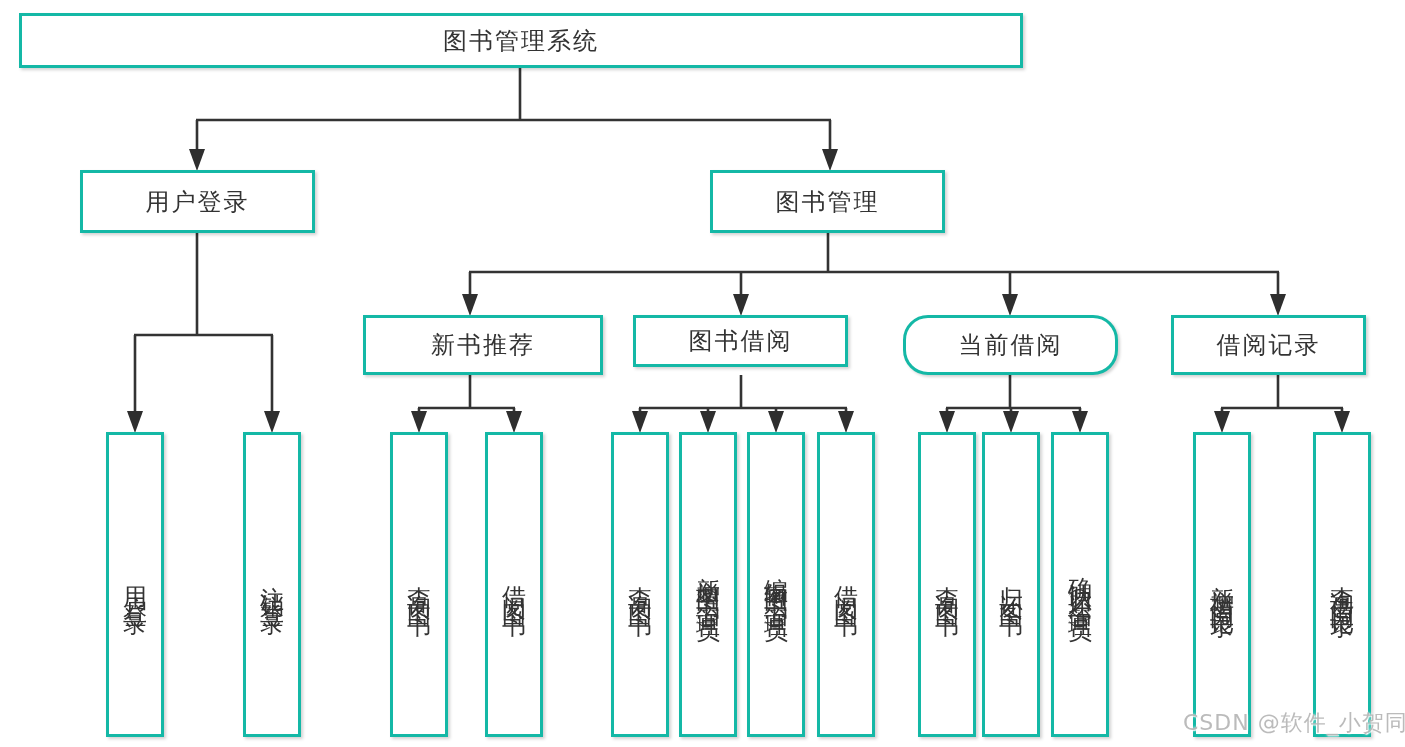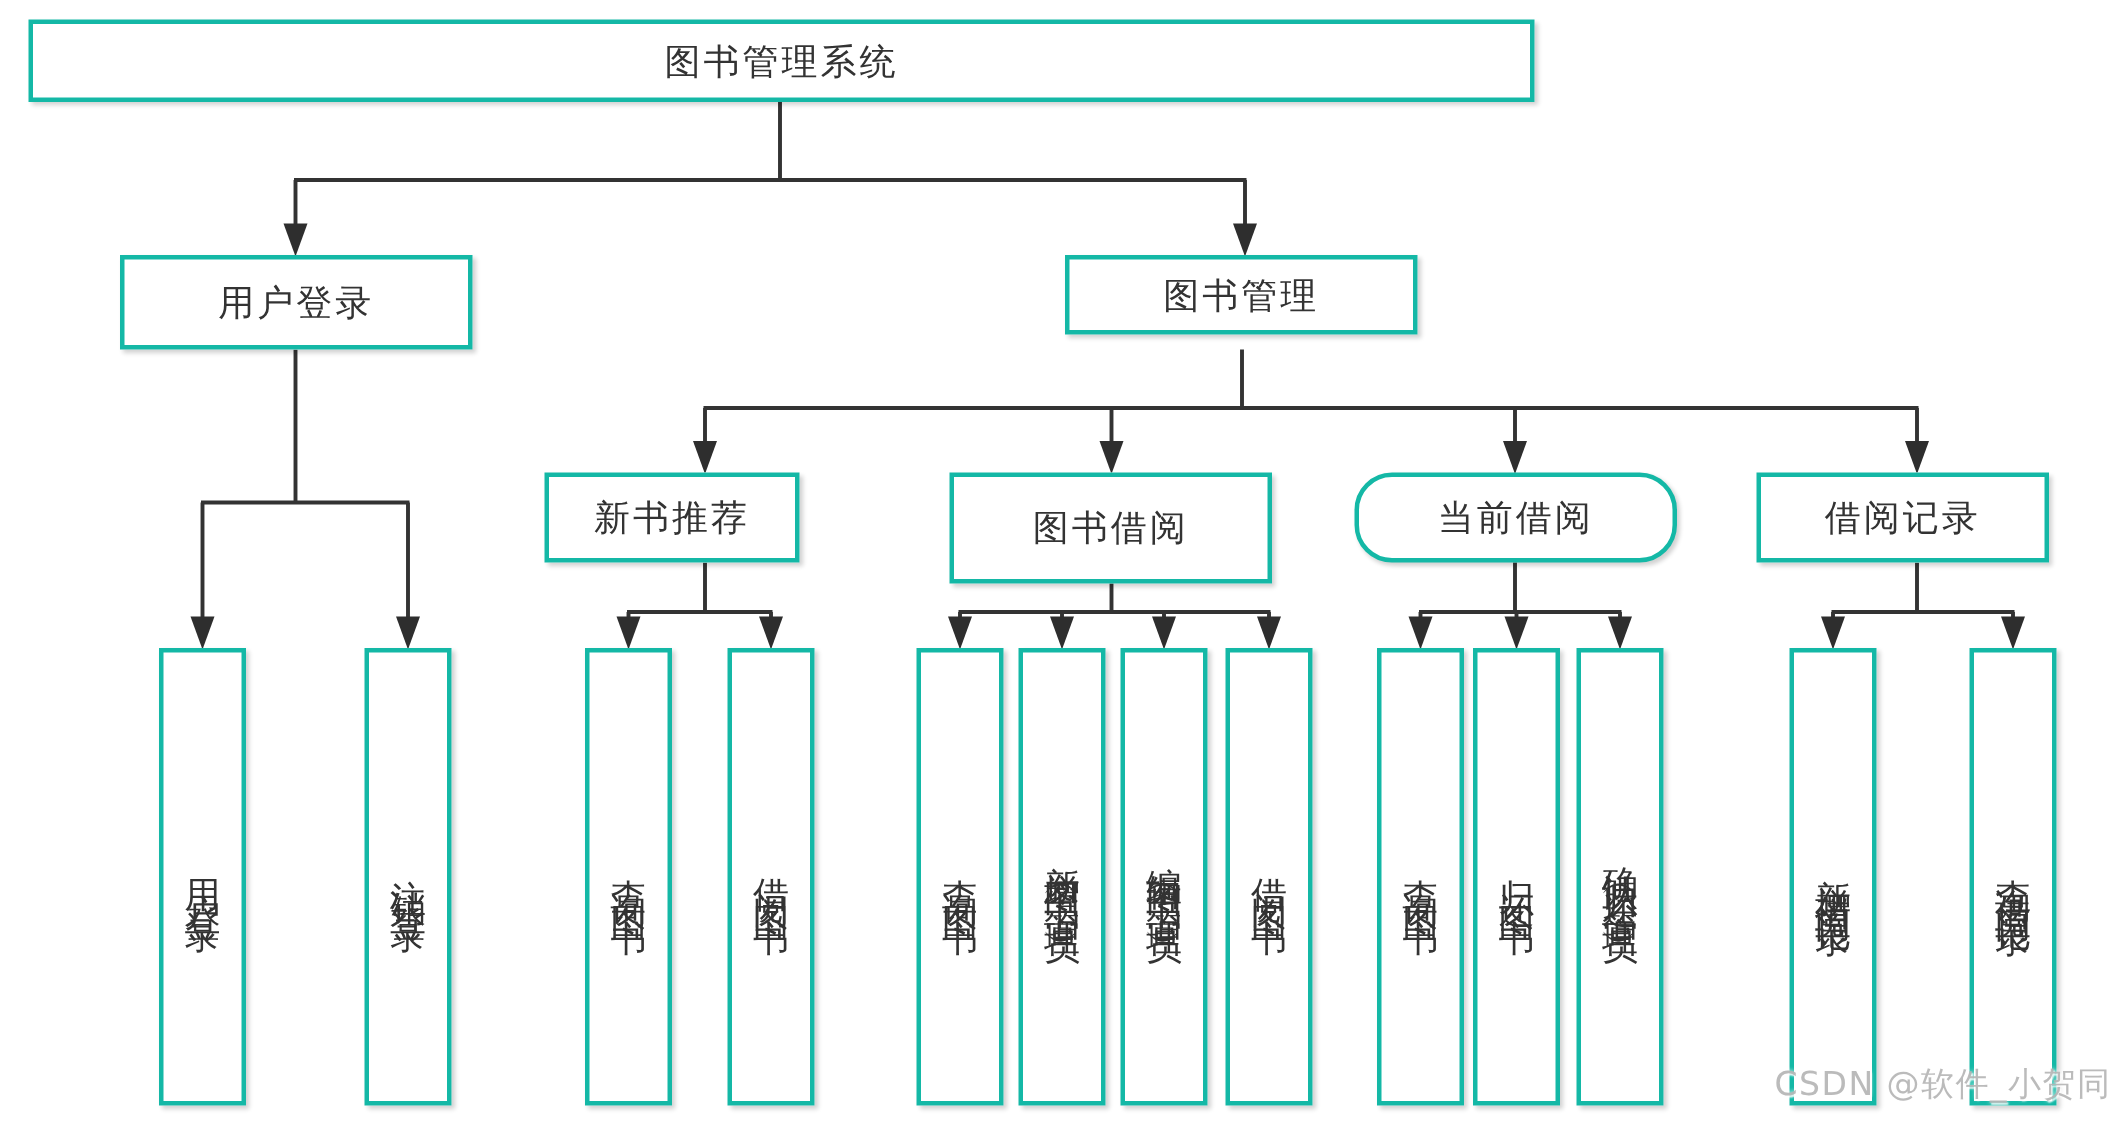--- a/index.html
+++ b/index.html
@@ -30,23 +30,23 @@
     text-orientation: mixed;
     font-size: 24px;
     letter-spacing: 9px;
     line-height: 1;
     white-space: nowrap;
   }
   .leaf.long .vtext { letter-spacing: 6px; }
   
   #n-root            { left: 19px;   top: 13px;  width: 1004px; height: 55px; }
   #n-user-login      { left: 80px;   top: 170px; width: 235px;  height: 63px; }
-  #n-book-mgmt       { left: 710px;  top: 170px; width: 235px;  height: 53px; }
-  #n-new-book-rec    { left: 363px;  top: 315px; width: 170px;  height: 60px; text-align: right; }
-  #n-book-borrow     { left: 633px;  top: 315px; width: 215px;  height: 74px; }
+  #n-book-mgmt       { left: 710px;  top: 170px; width: 235px;  height: 63px; }
+  #n-new-book-rec    { left: 363px;  top: 315px; width: 240px;  height: 60px; text-align: right; }
+  #n-book-borrow     { left: 633px;  top: 315px; width: 215px;  height: 52px; }
   #n-current-borrow  { left: 903px;  top: 315px; width: 215px;  height: 60px; border-radius: 25px; }
   #n-borrow-records  { left: 1171px; top: 315px; width: 195px;  height: 60px; }
   .leaf { top: 432px; width: 58px; height: 305px; }
   #l-user-login      { left: 106px; }
   #l-logout          { left: 243px; }
   #l-query-book-1    { left: 390px; }
   #l-borrow-book-1   { left: 485px; }
   #l-query-book-2    { left: 611px; }
   #l-add-book        { left: 679px; }
   #l-edit-book       { left: 747px; }

